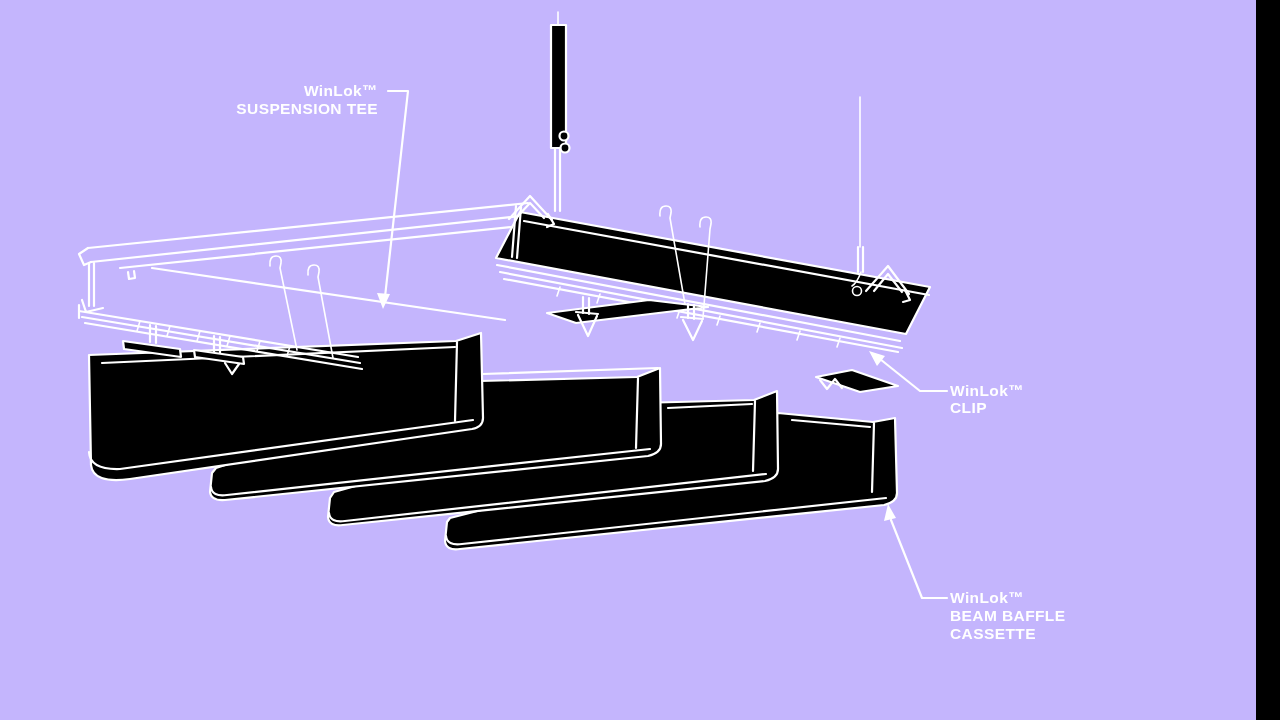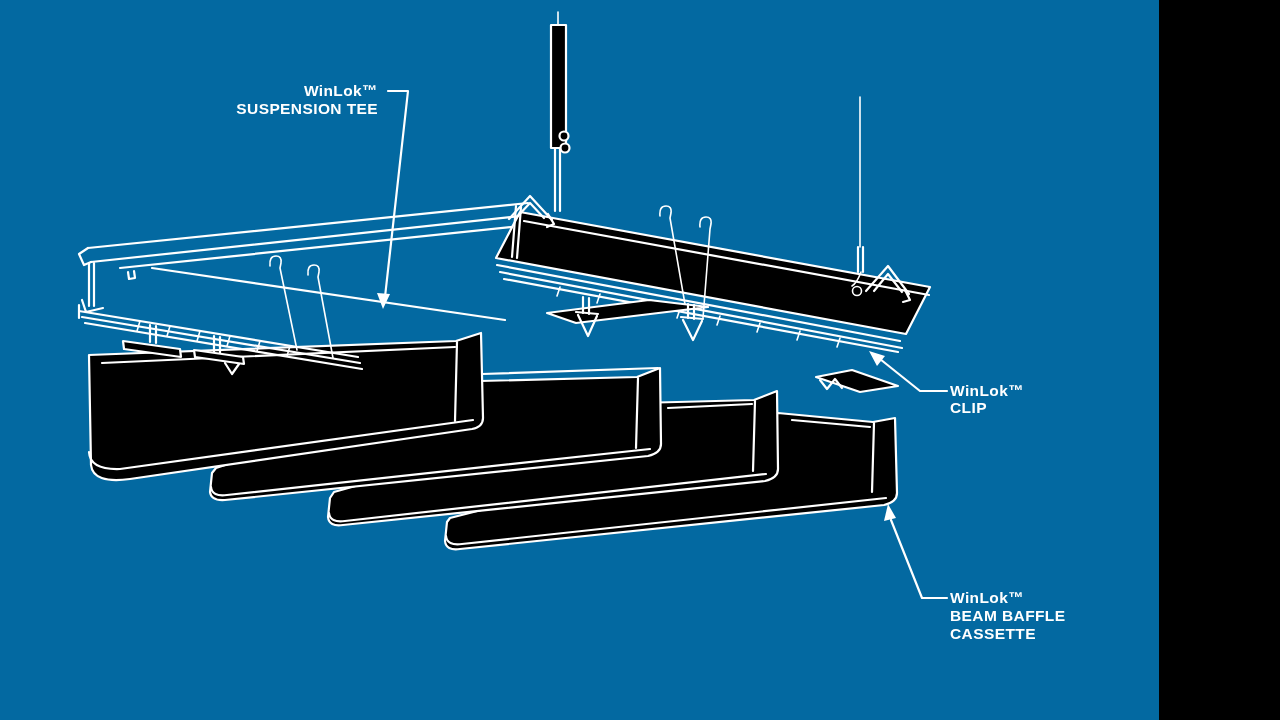--- a/index.html
+++ b/index.html
@@ -1,16 +1,16 @@
 <!DOCTYPE html>
 <html><head>
 <meta charset="utf-8">
 <style>
   html,body{margin:0;padding:0;background:#000;}
-  .stage{position:relative;width:1159px;height:720px;background:#0369a1;overflow:hidden;
+  .stage{position:relative;width:1256px;height:720px;background:#c4b5fd;overflow:hidden;
          font-family:"Liberation Sans", sans-serif;}
   svg{position:absolute;left:0;top:0;}
   .ln{stroke:#fff;stroke-width:2.2;fill:none;stroke-linecap:round;stroke-linejoin:round;}
   .thin{stroke:#fff;stroke-width:1.6;fill:none;stroke-linecap:round;stroke-linejoin:round;}
   .blk{stroke:#fff;stroke-width:2.2;fill:#000;stroke-linejoin:round;}
   .wfill{fill:#fff;stroke:none;}
   .lbl{fill:#fff;font-weight:bold;font-size:15.5px;letter-spacing:.4px;}
 </style>
 </head>
 <body>

